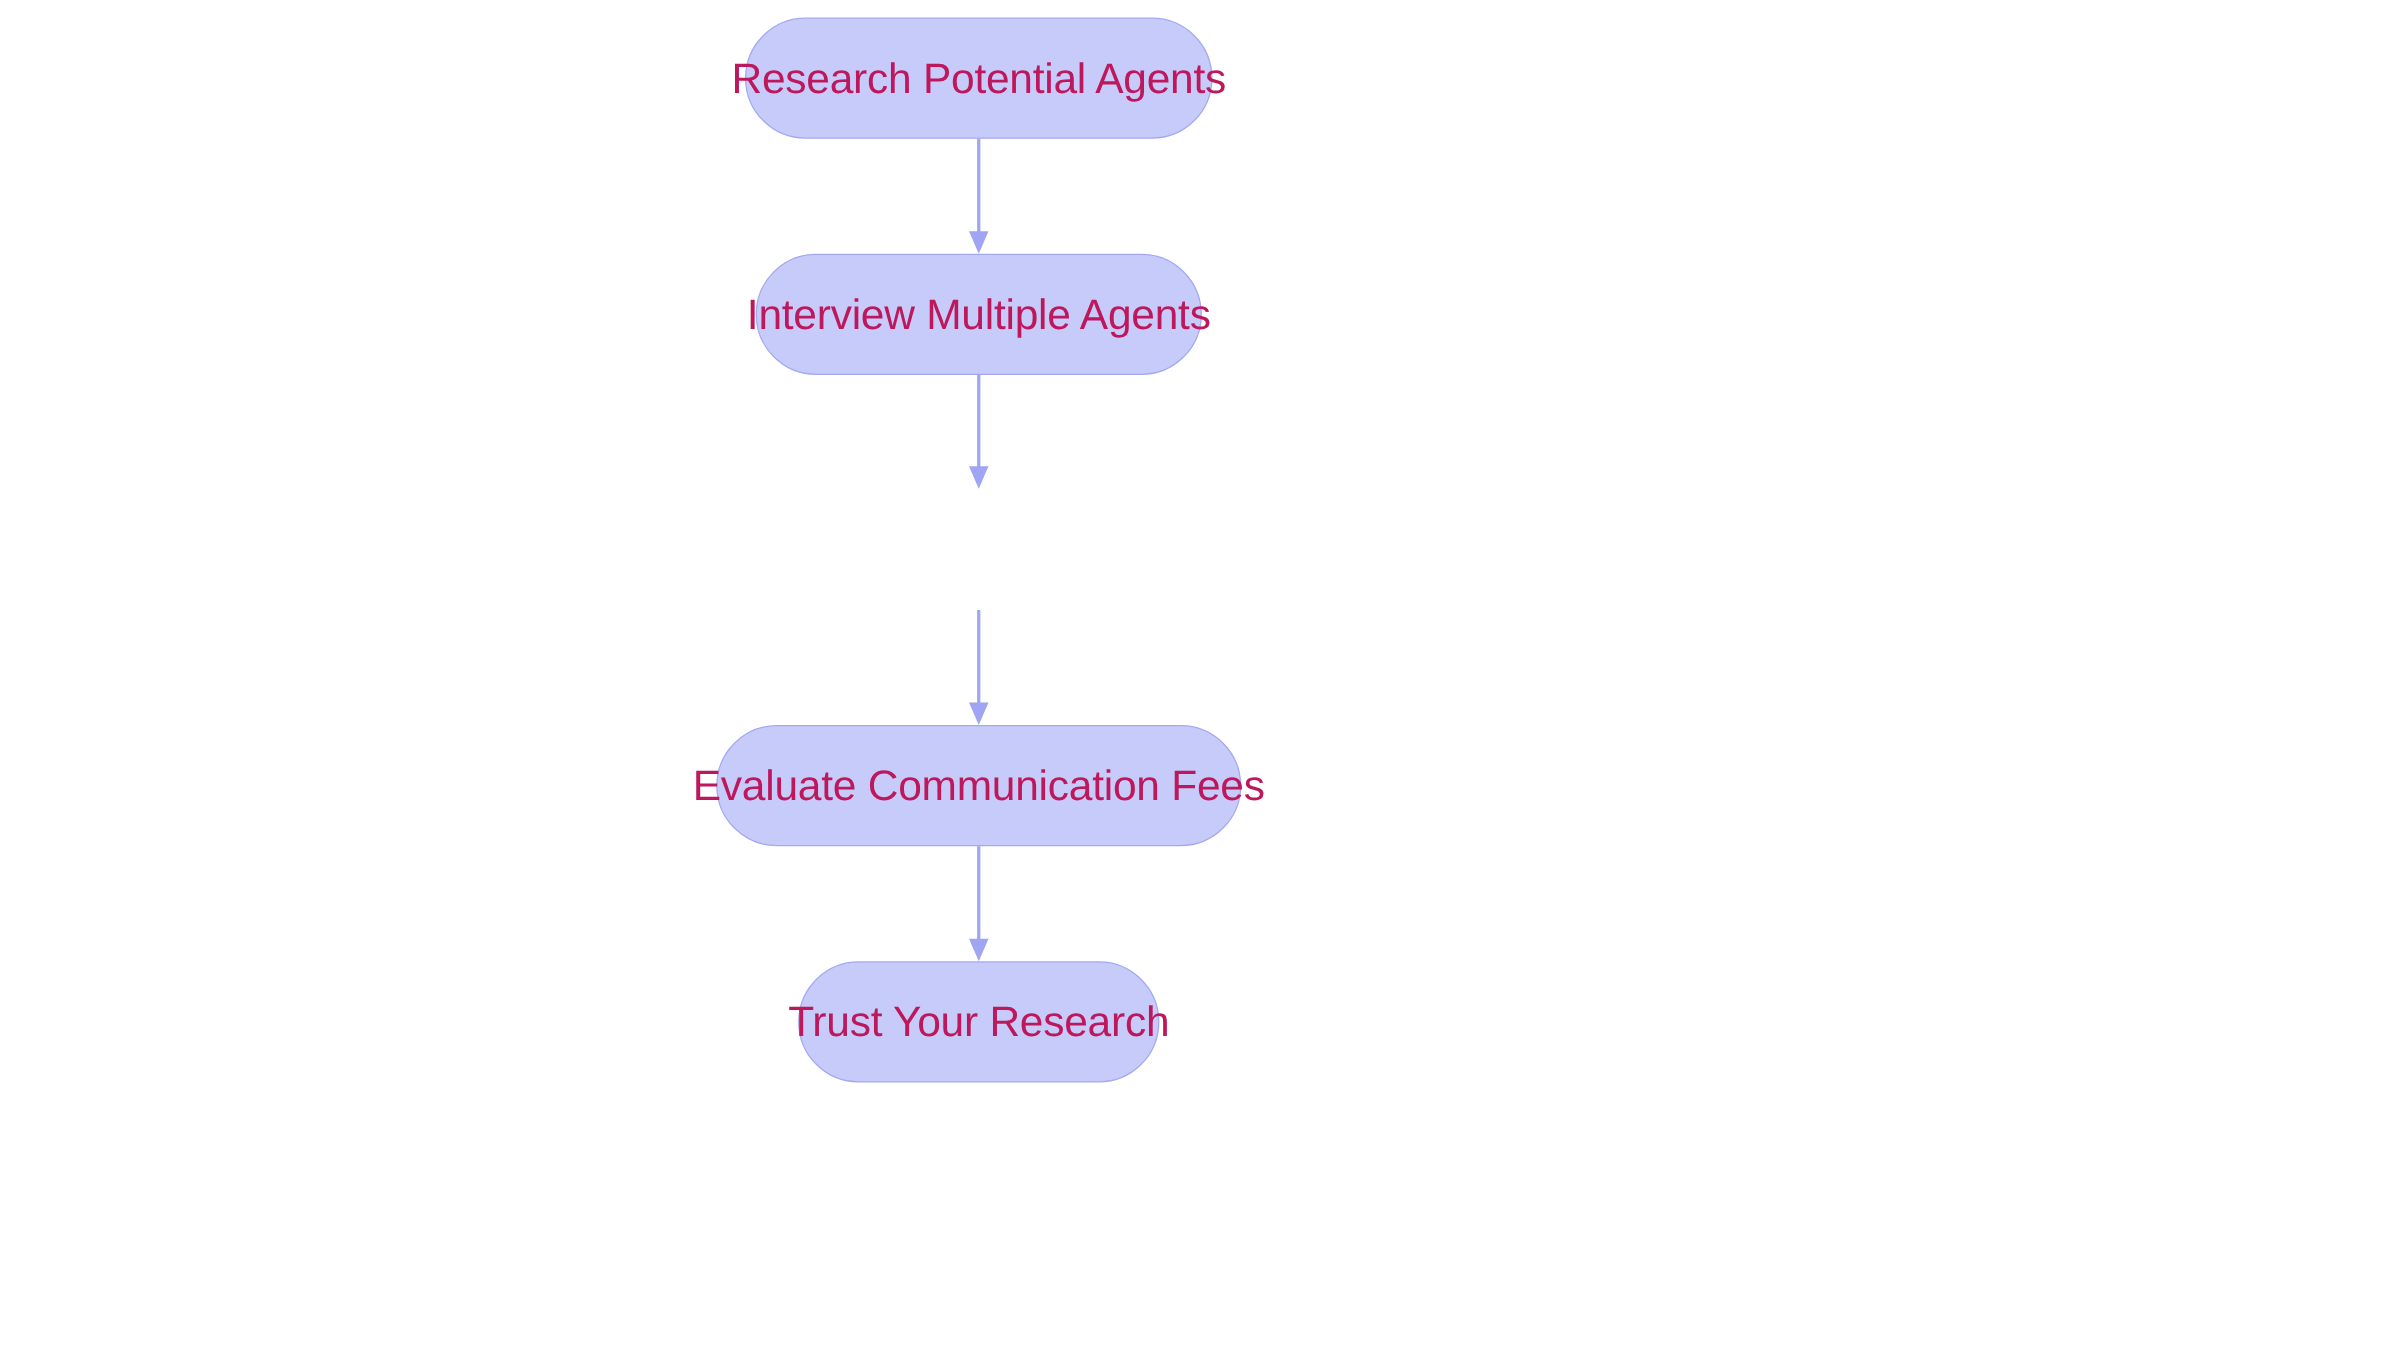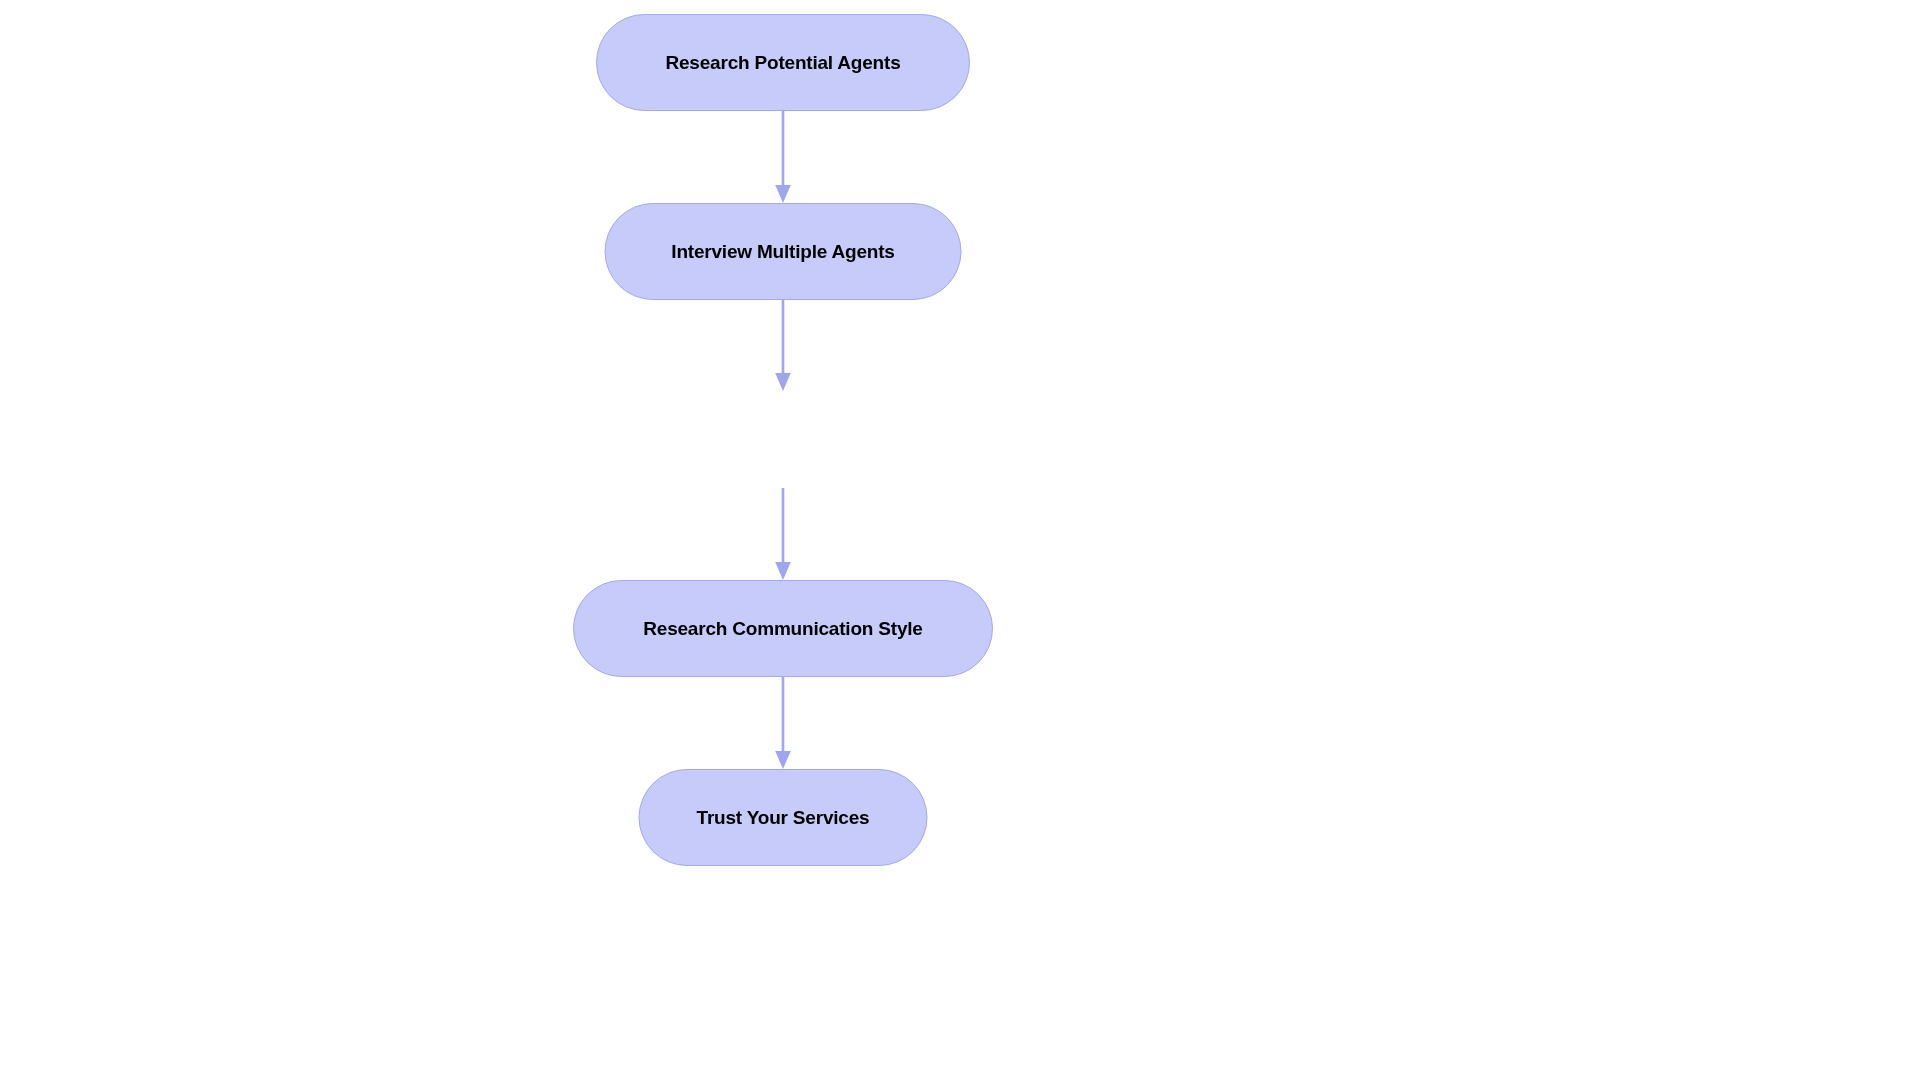--- a/index.html
+++ b/index.html
@@ -40,24 +40,24 @@
     background: #c7cbfa;
     border: 1.6px solid #a3a8f0;
     display: flex;
     align-items: center;
     justify-content: center;
     transform: translateX(-50%);
     left: 783px;
   }
 
   .node-label {
-    color: #000000;
+    color: #be185d;
     font-family: "Liberation Sans", sans-serif;
-    font-size: 19px;
-    font-weight: 700;
+    font-size: 34px;
+    font-weight: 400;
     letter-spacing: -0.2px;
     line-height: 1;
     white-space: nowrap;
     user-select: none;
   }
 
   
   .edge {
     position: absolute;
     left: 783px;
@@ -107,21 +107,21 @@
     <div class="node" style="top:14px;width:374px;">
       <span class="node-label">Research Potential Agents</span>
     </div>
 
     <div class="node" style="top:203px;width:357px;">
       <span class="node-label">Interview Multiple Agents</span>
     </div>
 
 
     <div class="node" style="top:580px;width:420px;">
-      <span class="node-label">Research Communication Style</span>
+      <span class="node-label">Evaluate Communication Fees</span>
     </div>
 
     <div class="node" style="top:769px;width:289px;">
-      <span class="node-label">Trust Your Services</span>
+      <span class="node-label">Trust Your Research</span>
     </div>
 
   </div>
 </div>
 
 </body></html>

